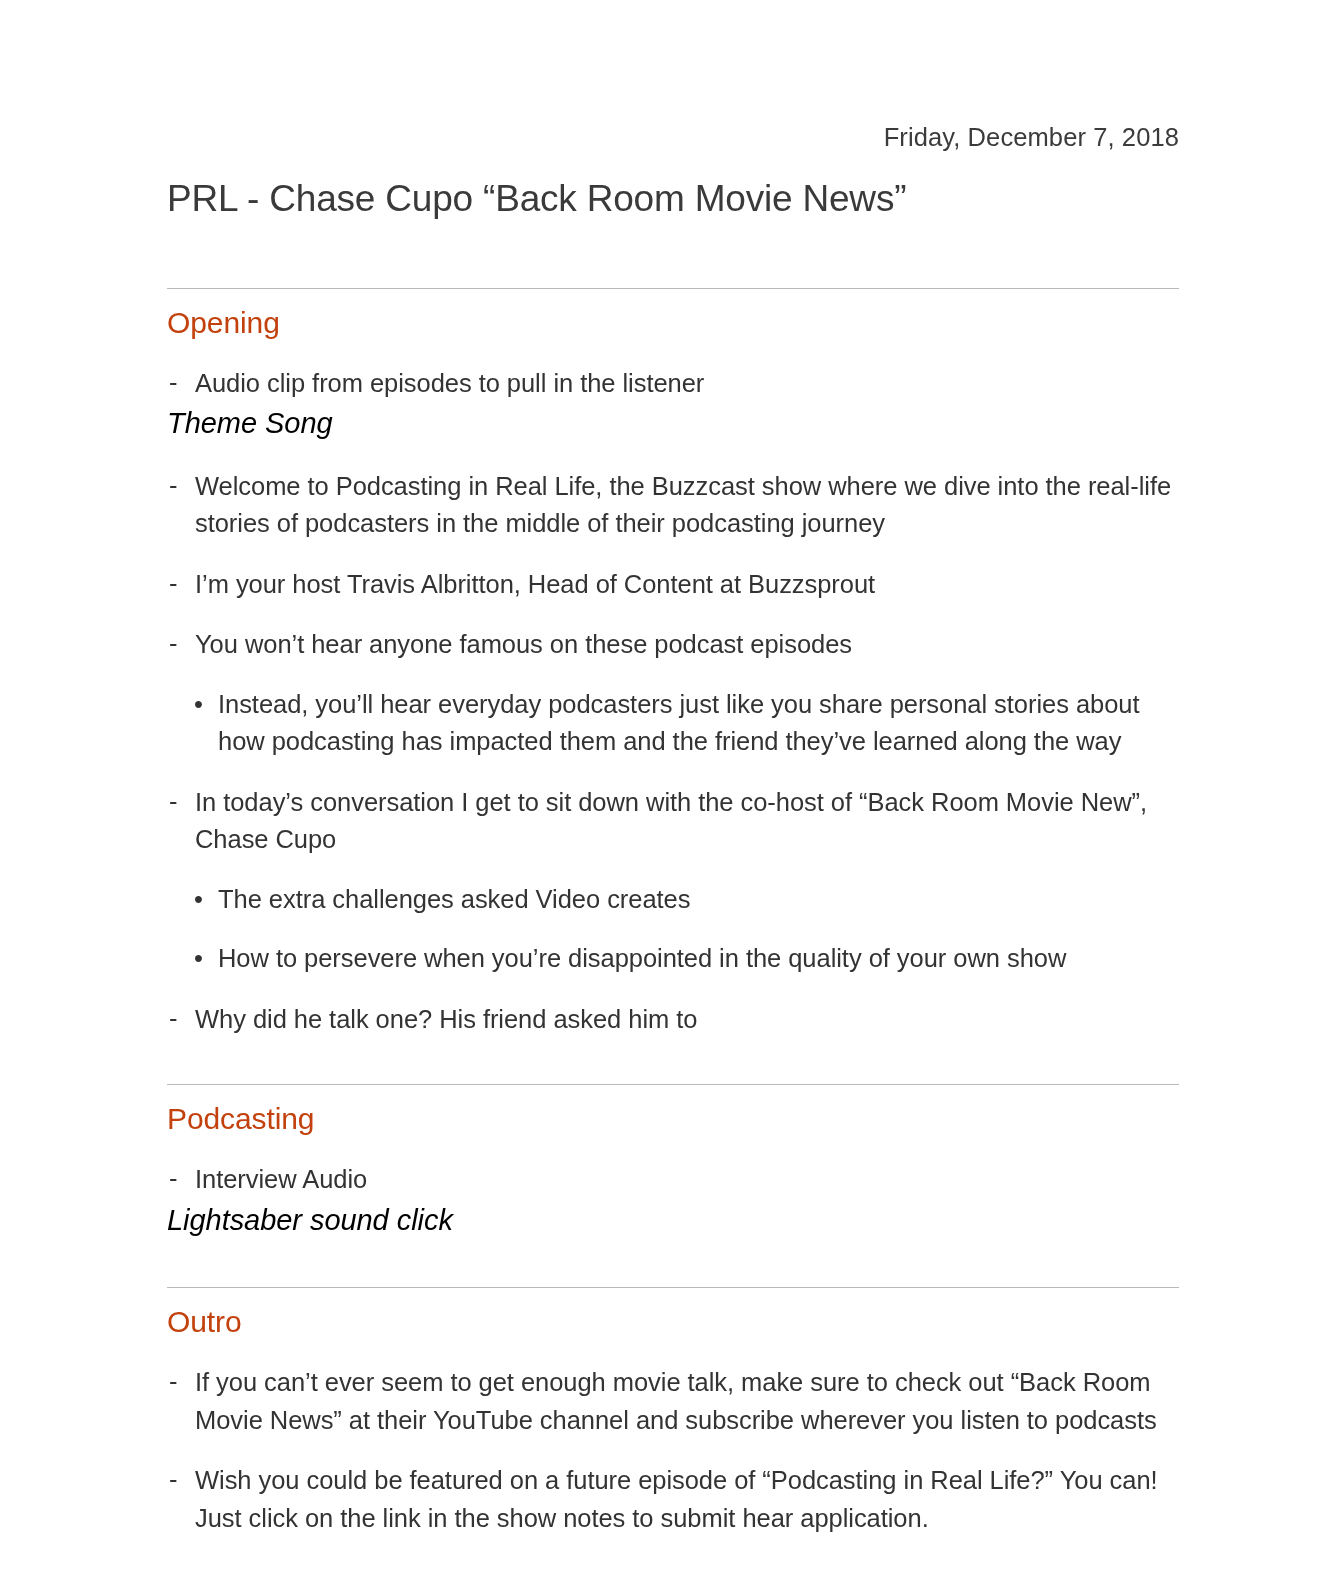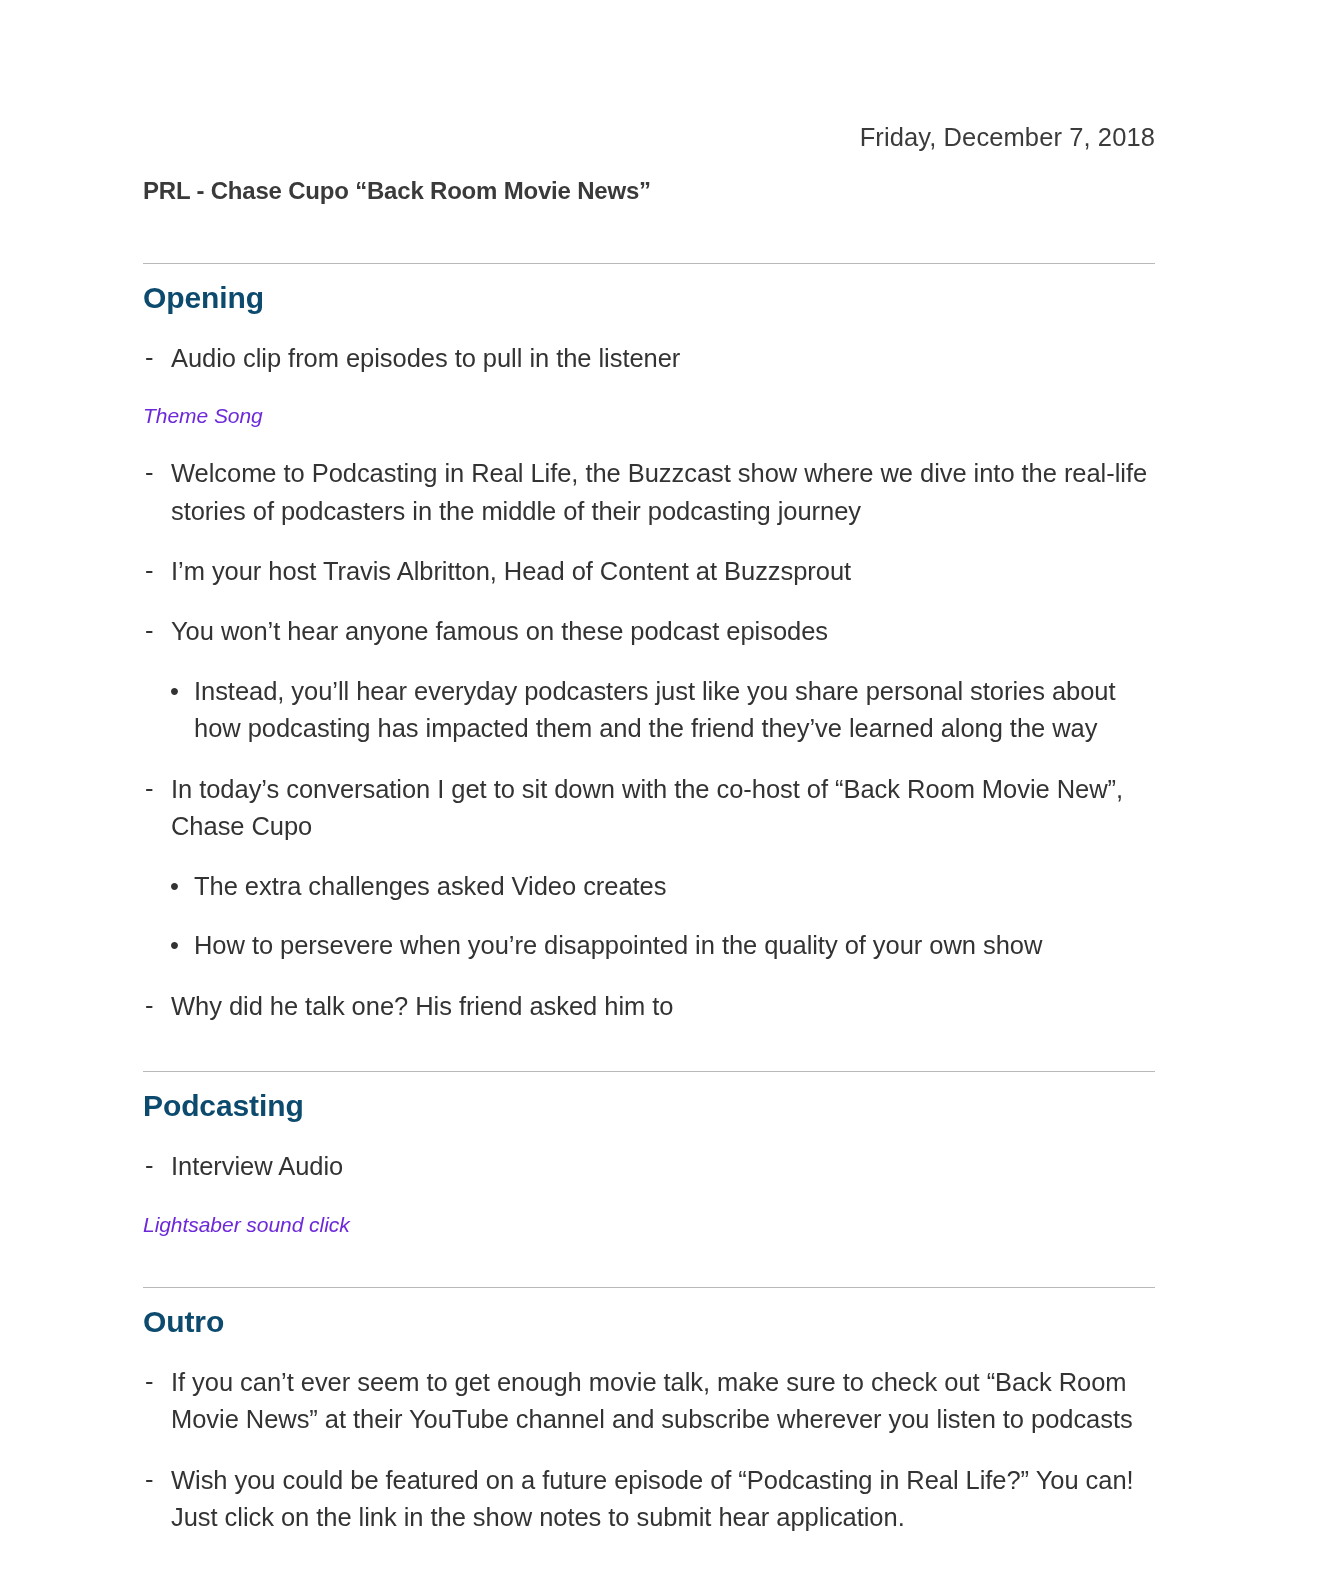--- a/index.html
+++ b/index.html
@@ -20,37 +20,37 @@
     position: relative;
     width: 1328px;
     height: 1584px;
     background: #ffffff;
     box-sizing: border-box;
     padding: 0;
   }
 
   .content {
     position: absolute;
-    left: 143px;
+    left: 167px;
     top: 0;
     width: 1012px;
   }
 
   .doc-date {
     text-align: right;
     font-size: 25.5px;
     line-height: 1.2;
     color: #3b3b3b;
     padding-top: 122px;
     letter-spacing: 0.1px;
   }
 
   .doc-title {
-    font-size: 24px;
-    font-weight: bold;
+    font-size: 37px;
+    font-weight: normal;
     color: #3a3a3a;
     margin-top: 23px;
     letter-spacing: -0.2px;
     line-height: 1.25;
   }
 
   .rule {
     border: 0;
     border-top: 1.5px solid #b9b9b9;
     margin: 0;
@@ -59,22 +59,22 @@
 
   .section {
     margin: 0;
   }
 
   .section-rule-gap-first { height: 41px; }
   .section-rule-gap       { height: 46px; }
 
   .section-heading {
     font-size: 30px;
-    font-weight: 700;
-    color: #0c4a6e;
+    font-weight: 400;
+    color: #c2410c;
     margin-top: 14px;
     margin-bottom: 0;
     line-height: 1.3;
     letter-spacing: -0.1px;
   }
 
   .blist {
     list-style: none;
     margin: 0;
     padding: 0;
@@ -111,24 +111,23 @@
     position: absolute;
     left: 27px;
     top: 0;
     font-size: 25.5px;
     line-height: 1.47;
     color: #333333;
   }
 
   .cue {
     font-style: italic;
-    font-size: 21px;
+    font-size: 29px;
     line-height: 1.47;
-    color: #6d28d9;
-    margin-top: 24px;
+    color: #000000;
     letter-spacing: -0.05px;
   }
 </style>
 </head>
 <body>
 
 <div class="page">
   <div class="content">
 
     <div class="doc-date">Friday, December 7, 2018</div>

